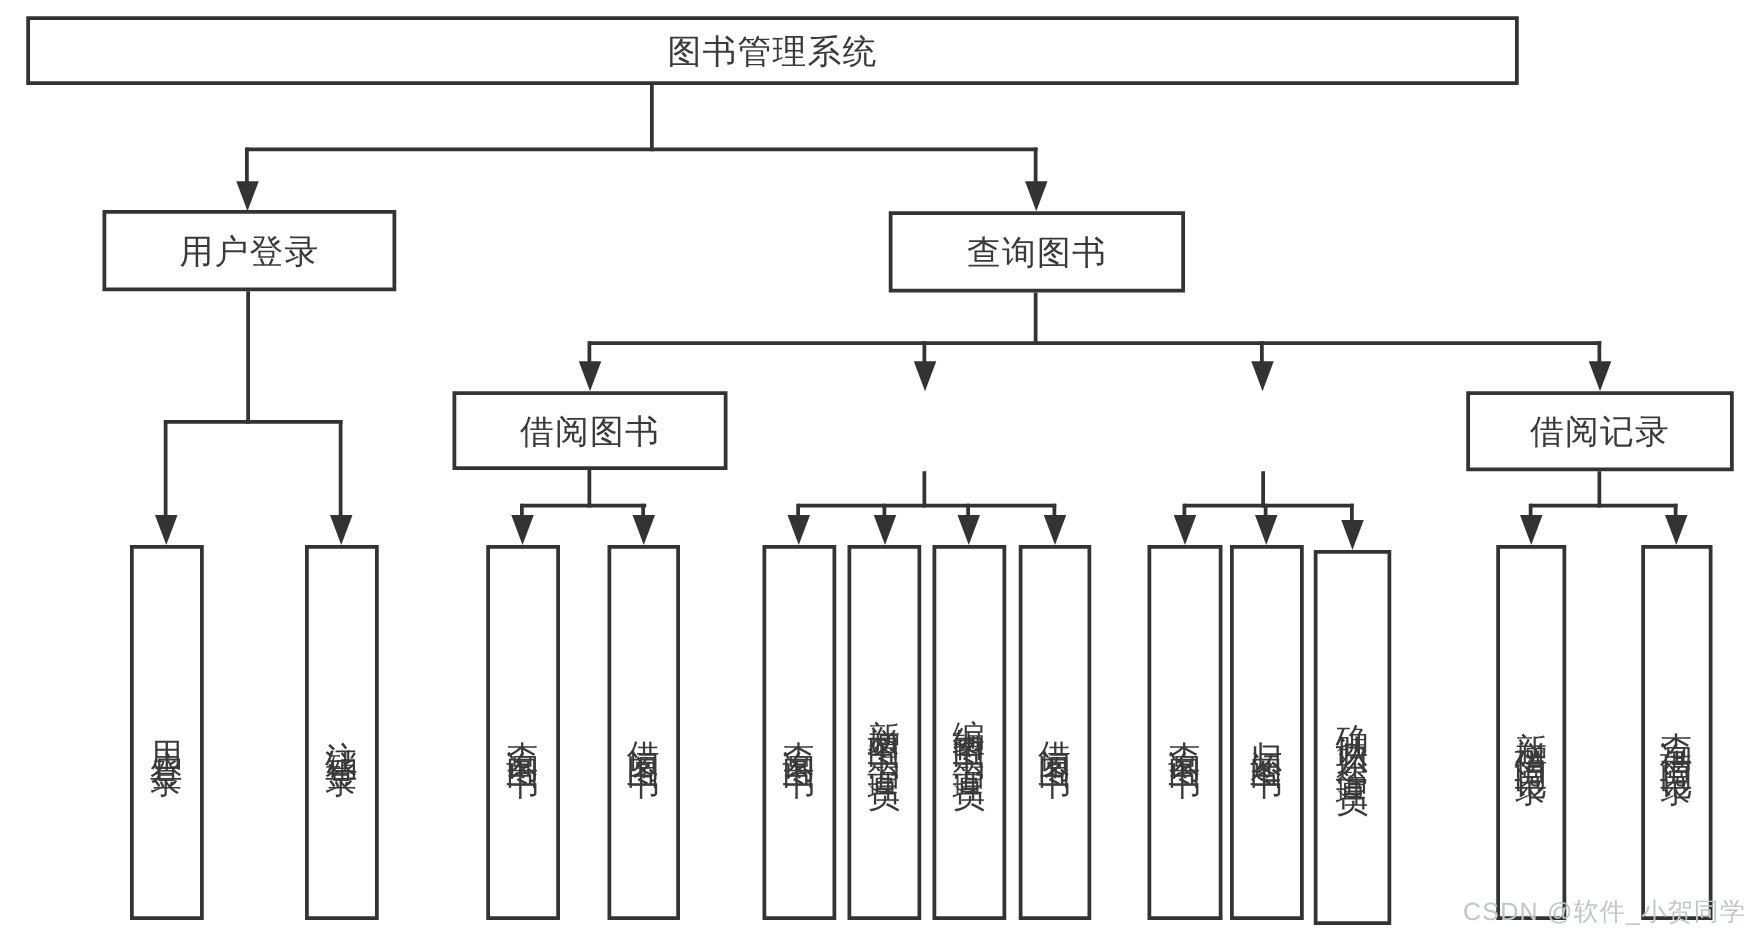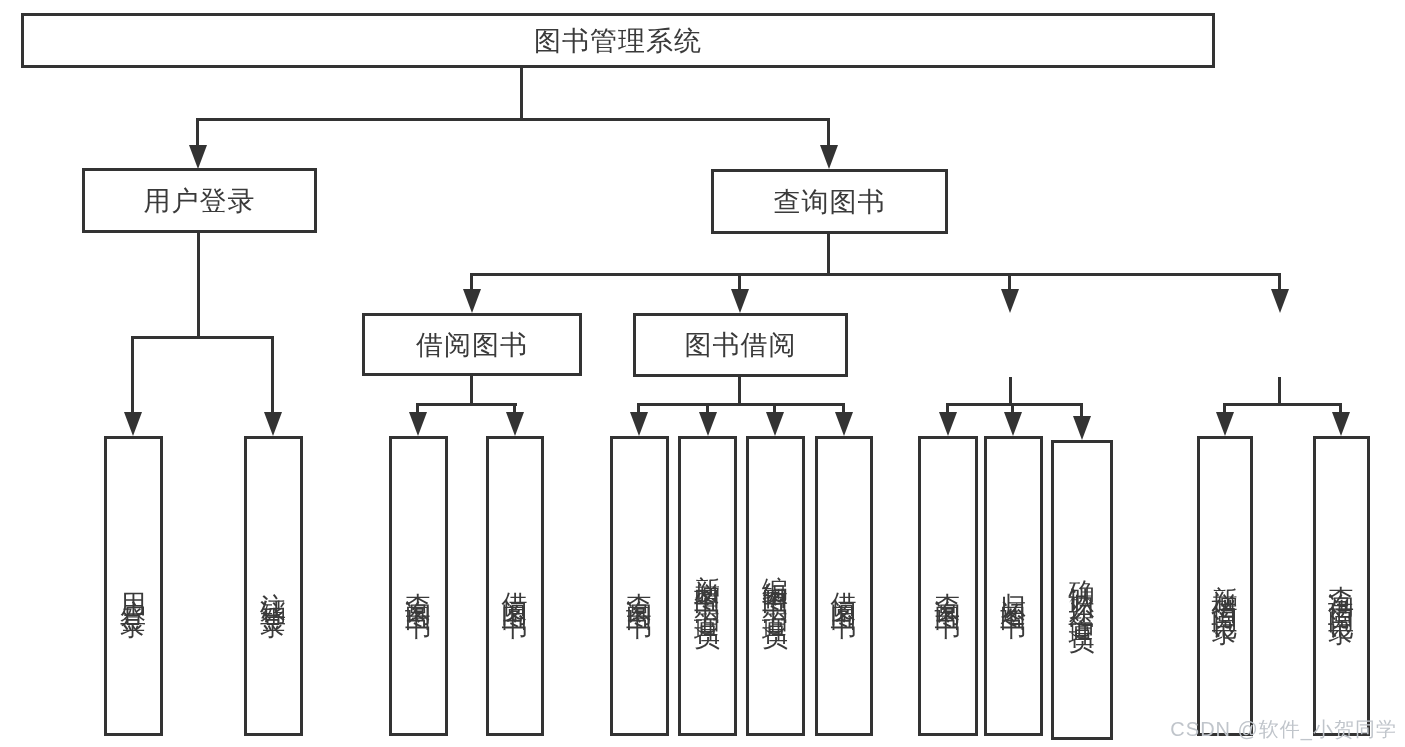--- a/index.html
+++ b/index.html
@@ -75,22 +75,22 @@
   <div class="vline" style="left:738px;top:273px;height:18px"></div>
   <div class="arrow" style="left:731px;top:289px"></div>
   <div class="vline" style="left:1008px;top:273px;height:18px"></div>
   <div class="arrow" style="left:1001px;top:289px"></div>
   <div class="vline" style="left:1278px;top:273px;height:18px"></div>
   <div class="arrow" style="left:1271px;top:289px"></div>
 
   <div class="box" style="left:362px;top:313px;width:220px;height:63px">
     <span class="lbl">借阅图书</span>
   </div>
-  <div class="box" style="left:633px;top:313px;width:215px;height:64px">
-    <span class="lbl">图书借阅</span>
+  <div class="box" style="left:1173px;top:313px;width:214px;height:64px">
+    <span class="lbl">借阅记录</span>
   </div>
 
   <div class="vline" style="left:470px;top:376px;height:30px"></div>
   <div class="hline" style="left:417px;top:403px;width:100px"></div>
   <div class="vline" style="left:416px;top:403px;height:11px"></div>
   <div class="arrow" style="left:409px;top:412px"></div>
   <div class="vline" style="left:513px;top:403px;height:11px"></div>
   <div class="arrow" style="left:506px;top:412px"></div>
 
   <div class="vline" style="left:738px;top:377px;height:29px"></div>

